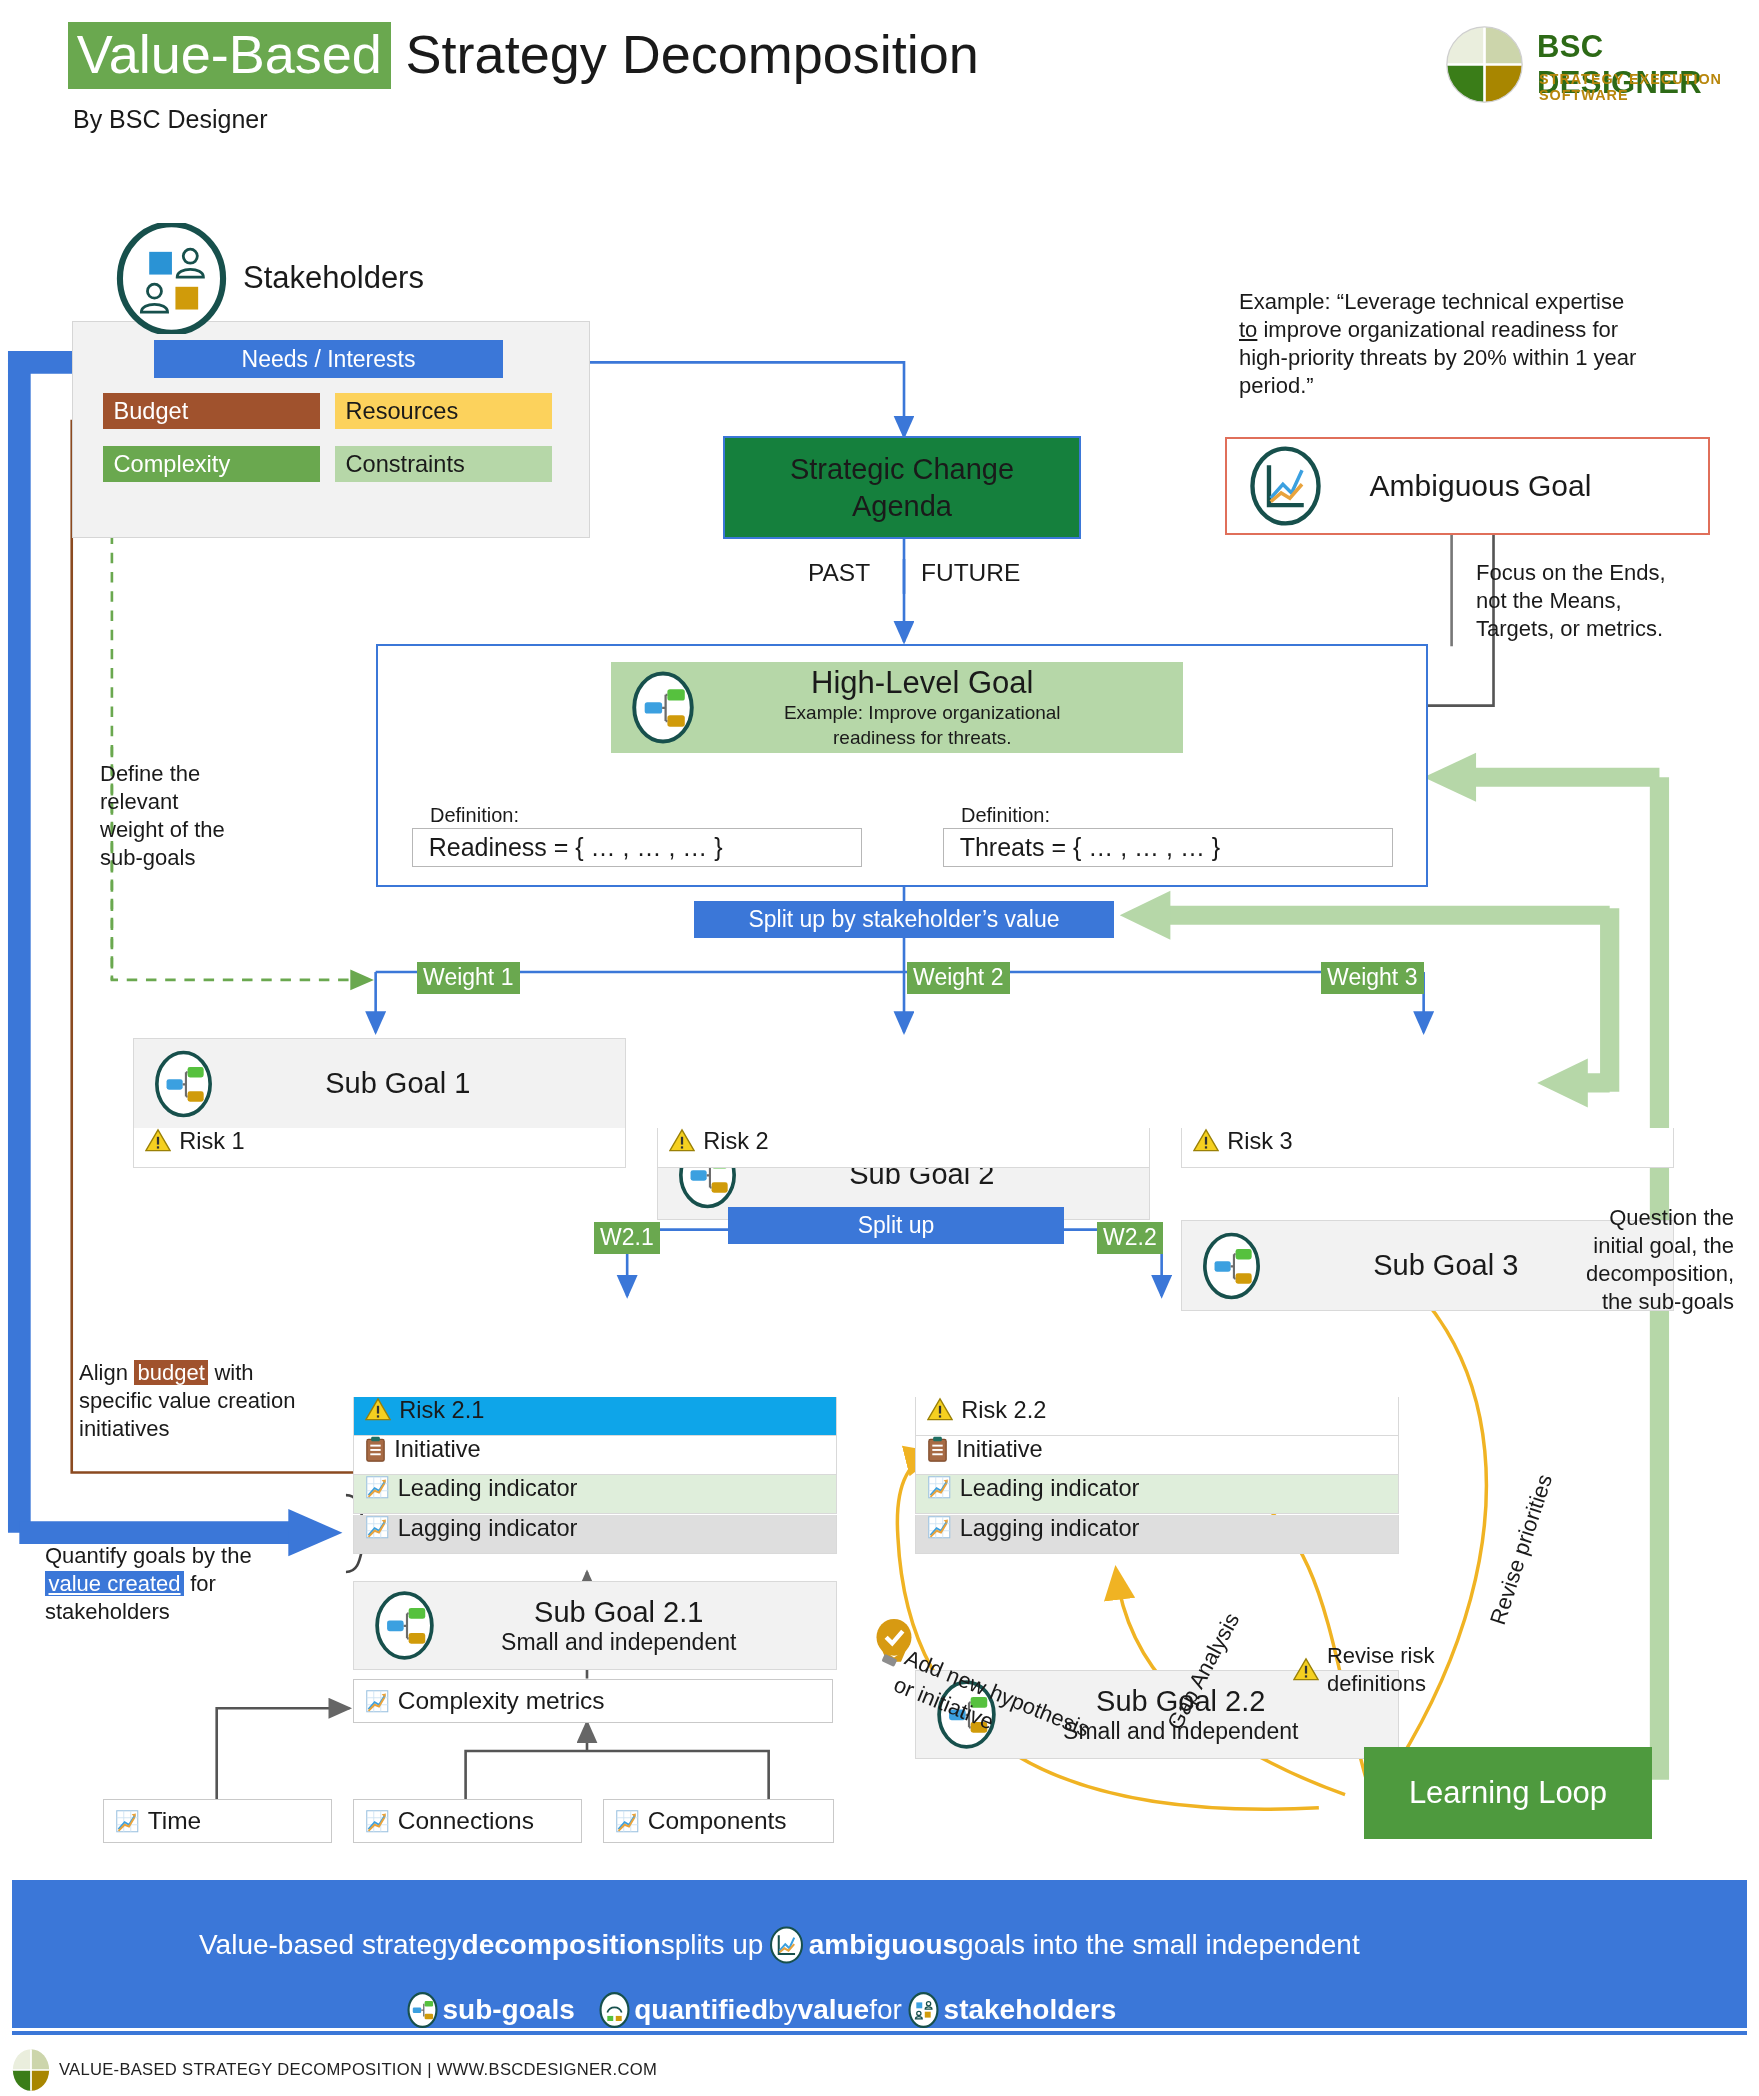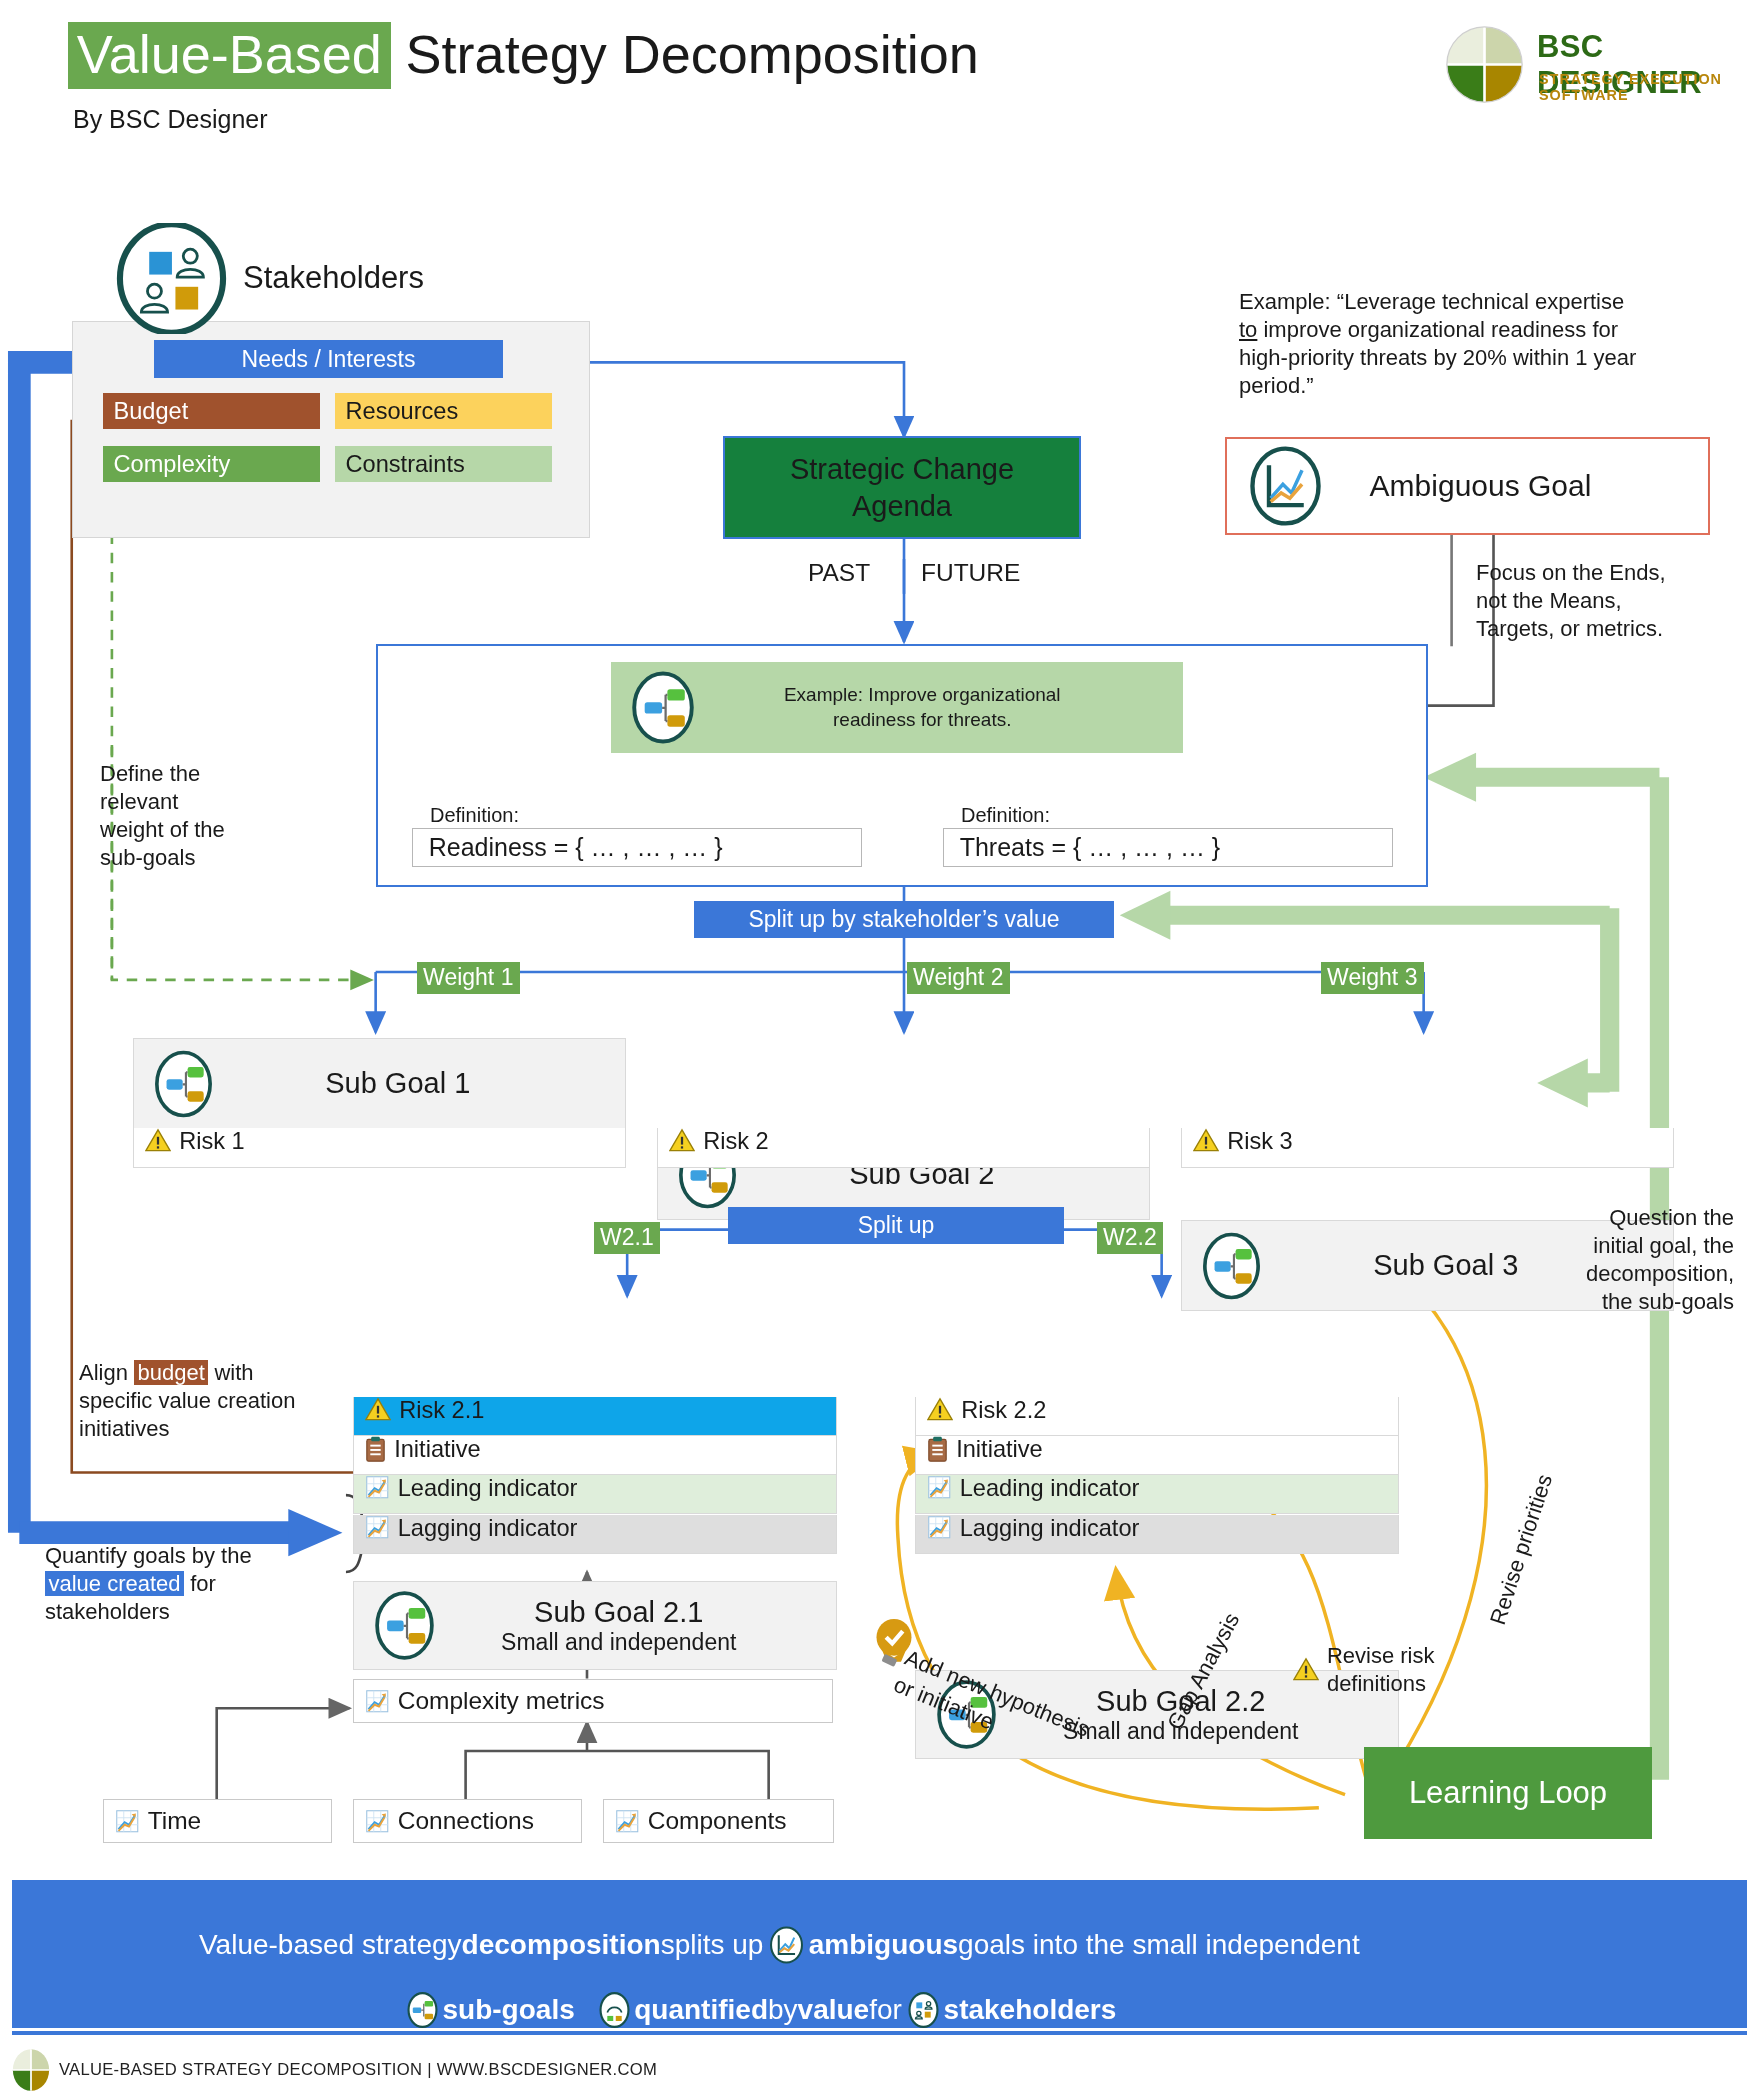--- a/index.html
+++ b/index.html
@@ -229,20 +229,21 @@
   <span style="margin-left:17.5px;">
     <svg width="68" height="77" viewBox="0 0 78 88">
       <ellipse cx="39" cy="44" rx="33" ry="39" fill="#fff" stroke="#17504c" stroke-width="4.5"></ellipse>
       <rect x="18" y="38" width="20" height="13" rx="3" fill="#3ba0e0"></rect>
       <rect x="44" y="23" width="20" height="13" rx="3" fill="#56c13e"></rect>
       <rect x="44" y="53" width="20" height="13" rx="3" fill="#d09b0a"></rect>
       <path d="M38,44.5 L42,44.5 M42,29.5 L42,59.5 M42,29.5 L44,29.5 M42,59.5 L44,59.5" stroke="#6b6b6b" stroke-width="2.6" fill="none"></path>
     </svg>
   </span>
   <span style="flex:1; text-align:center; padding-right:35px;">
+    <span style="font-size:31px; display:block;">High-Level Goal</span>
     <span style="font-size:19px; display:block; line-height:1.3;">Example: Improve organizational</span>
     <span style="font-size:19px; display:block; line-height:1.3;">readiness for threats.</span>
   </span>
 </div>
 
 <div class="abs" style="left:430px; top:804px; font-size:20px;">Definition:</div>
 <div class="abs" style="left:412px; top:828px; width:450px; height:39px; border:0.9px solid #b7b7b7; background:#fff; display:flex; align-items:center; padding-left:15.7px; font-size:25px;">
   <span>Readiness  = { … , … , … }</span>
 </div>
 
@@ -475,21 +476,21 @@
   <div>
     <span>Align </span><span style="background:#a0522d; color:#fff; padding:0 3.5px;">budget</span><span> with</span>
   </div>
   <div>specific value creation</div>
   <div>initiatives</div>
 </div>
 
 <div class="abs note" style="left:45px; top:1542px; width:262px;">
   <div>Quantify goals by the</div>
   <div>
-    <span style="background:#3b77d8; color:#fff; padding:0 3.5px;">value created</span><span> for</span>
+    <span style="background:#3b77d8; color:#fff; padding:0 3.5px;text-decoration:underline;">value created</span><span> for</span>
   </div>
   <div>stakeholders</div>
 </div>
 
 <div class="abs" style="left:353px; top:1679px; width:480px; height:44px; border:0.9px solid #c9c9c9; background:#fff; display:flex; align-items:center; padding-left:10.5px; font-size:24.5px;">
   <span style="margin-right:8.7px;">
       <svg width="24.5" height="24.5" viewBox="0 0 28 28">
         <rect x="2" y="2" width="24" height="24" fill="#fff" stroke="#9bc2e0" stroke-width="1.2"></rect>
         <path d="M2,10 H26 M2,18 H26 M10,2 V26 M18,2 V26" stroke="#cfe2f2" stroke-width="1"></path>
         <path d="M4,23 L11,15 L16,18 L23,7" stroke="#3ba0e0" stroke-width="2.2" fill="none"></path>

